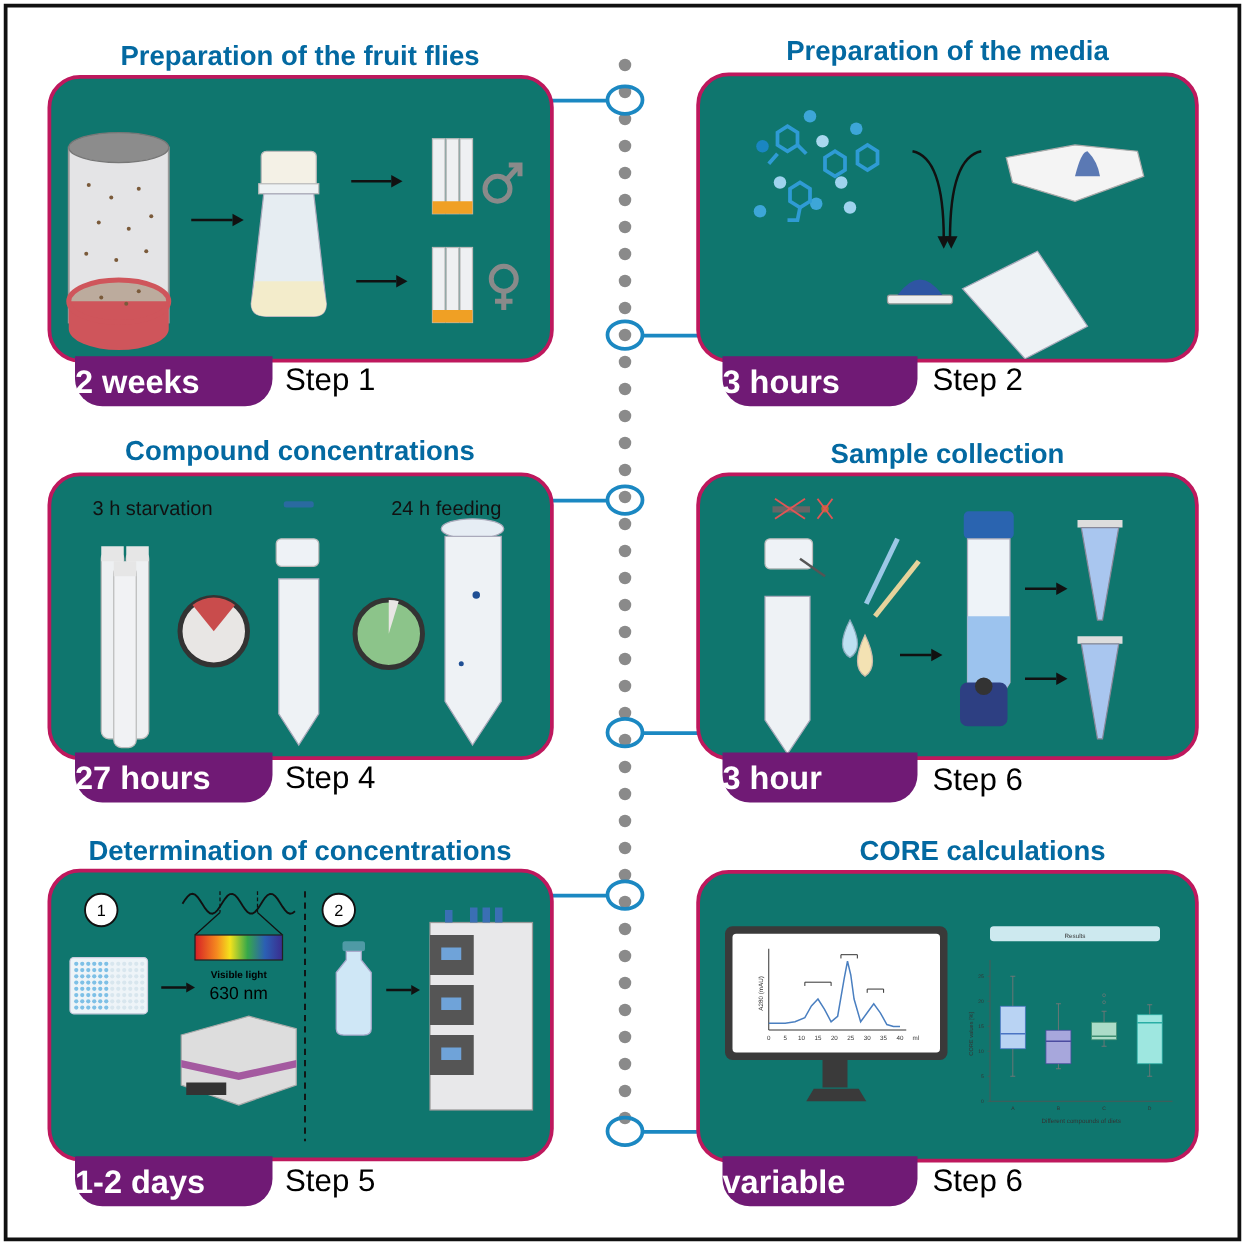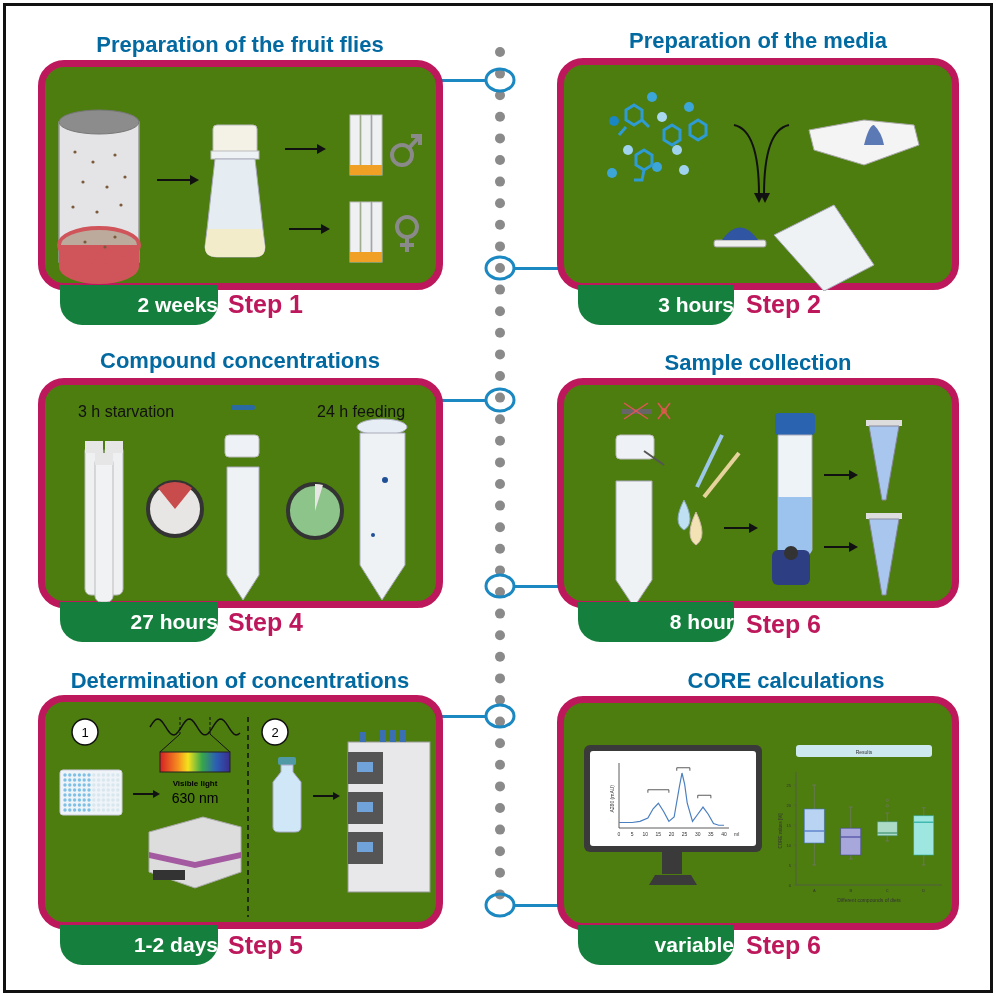--- a/index.html
+++ b/index.html
@@ -1,21 +1,21 @@
 <!DOCTYPE html>
 <html><head>
 <meta charset="utf-8">
 <style>
   html, body { margin:0; padding:0; background:#fff; }
   body { width:996px; height:996px; position:relative; overflow:hidden; font-family:"Liberation Sans", sans-serif; }
   .frame { position:absolute; left:3px; top:3px; width:984px; height:984px; border:3px solid #111; box-sizing:content-box; }
   .panel-title { position:absolute; font-weight:bold; font-size:22px; color:#0369a1; text-align:center; white-space:nowrap; }
-  .panel { position:absolute; border:7px solid #be185d; border-radius:26px; background:#4d7c0f; box-sizing:border-box; }
-  .dur { position:absolute; background:#15803d; color:#fff; font-weight:bold; font-size:21px; line-height:38px; height:40px; border-radius:0 0 22px 22px; text-align:right; box-sizing:border-box; padding-top:1px; }
-  .step { position:absolute; color:#be185d; font-weight:bold; font-size:25px; line-height:36px; white-space:nowrap; }
+  .panel { position:absolute; border:3px solid #be185d; border-radius:26px; background:#0f766e; box-sizing:border-box; }
+  .dur { position:absolute; background:#701a75; color:#fff; font-weight:bold; font-size:26px; line-height:38px; height:40px; border-radius:0 0 22px 22px; text-align:left; box-sizing:border-box; padding-top:1px; }
+  .step { position:absolute; color:#000000; font-weight:normal; font-size:25px; line-height:36px; white-space:nowrap; }
   .connector { position:absolute; height:3px; background:#1b88c2; }
   .timeline-svg { position:absolute; left:480px; top:0; width:40px; height:996px; }
   .illu { position:absolute; }
   .lbl { position:absolute; font-size:16px; color:#111; white-space:nowrap; }
 </style>
 </head>
 <body>
 
 <div class="frame"></div>
 
@@ -274,21 +274,21 @@
         <polygon points="285,157 294,162 285,167" fill="#111"></polygon>
     </g>
     <g>
       <rect x="302" y="35" width="36" height="6" fill="#ddd"></rect>
       <path d="M305 41 L335 41 L322 115 L318 115 Z" fill="#a9c6ef" stroke="#889"></path>
       <rect x="302" y="128" width="36" height="6" fill="#ddd"></rect>
       <path d="M305 134 L335 134 L322 210 L318 210 Z" fill="#a9c6ef" stroke="#889"></path>
     </g>
   </svg>
 </div>
-<div class="dur" style="left:578px;top:602px;width:156px;">8 hour</div>
+<div class="dur" style="left:578px;top:602px;width:156px;">3 hour</div>
 <div class="step" style="left:746px;top:606px;">Step 6</div>
 
 <div class="panel-title" style="left:40px;top:668px;width:400px;">Determination of concentrations</div>
 <div class="panel" style="left:38px;top:695px;width:405px;height:234px;">
   <svg class="illu" style="left:0;top:0" width="400" height="230" viewBox="0 0 400 230">
     <g>
       <circle cx="40" cy="30" r="13" fill="#fff" stroke="#111" stroke-width="1.5"></circle>
       <text x="40" y="35" text-anchor="middle" font-size="13" font-family="Liberation Sans, sans-serif">1</text>
     </g>
     <g>

